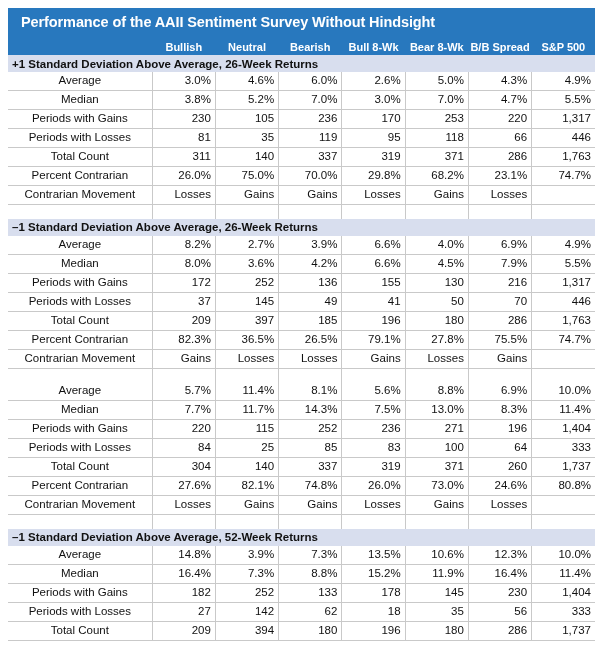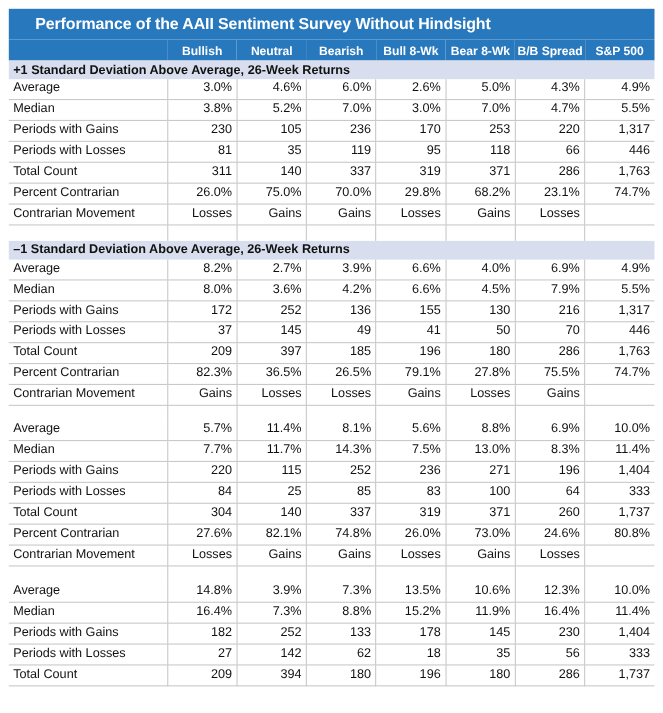--- a/index.html
+++ b/index.html
@@ -26,21 +26,21 @@
     width: 587px; height: 28px;
     background: #2878be;
     display: flex;
     align-items: center;
   }
   .title-text {
     color: #ffffff;
     font-size: 14.5px;
     font-weight: bold;
     letter-spacing: -0.1px;
-    padding-left: 24px;
+    padding-left: 13px;
     white-space: nowrap;
   }
 
   
   table.grid {
     position: absolute;
     left: 8px; top: 36px;
     width: 587px;
     border-collapse: collapse;
     table-layout: fixed;
@@ -81,21 +81,21 @@
   tr.data-row { height: 18px; }
   tr.data-row td {
     border-bottom: 1px solid #c9c9c9;
     border-right: 1px solid #c9c9c9;
     padding: 0 4px 1px 4px;
     white-space: nowrap;
     font-size: 11.5px;
     line-height: 17px;
   }
   tr.data-row td.lbl {
-    text-align: left;
+    text-align: center;
     padding-left: 4px;
   }
   tr.data-row td.val { text-align: right; }
   tr.data-row td.last { border-right: none; text-align: right; }
 
   
   tr.spacer { height: 14px; }
   tr.spacer td {
     border-right: 1px solid #c9c9c9;
     border-bottom: none;
@@ -376,20 +376,23 @@
         <tr class="spacer">
           <td class="lbl"></td>
           <td></td>
           <td></td>
           <td></td>
           <td></td>
           <td></td>
           <td></td>
           <td class="last"></td>
         </tr>
+        <tr class="section-head">
+          <td colspan="8">–1 Standard Deviation Above Average, 52-Week Returns</td>
+        </tr>
         <tr class="data-row">
           <td class="lbl">Average</td>
           <td class="val">14.8%</td>
           <td class="val">3.9%</td>
           <td class="val">7.3%</td>
           <td class="val">13.5%</td>
           <td class="val">10.6%</td>
           <td class="val">12.3%</td>
           <td class="val last">10.0%</td>
         </tr>

